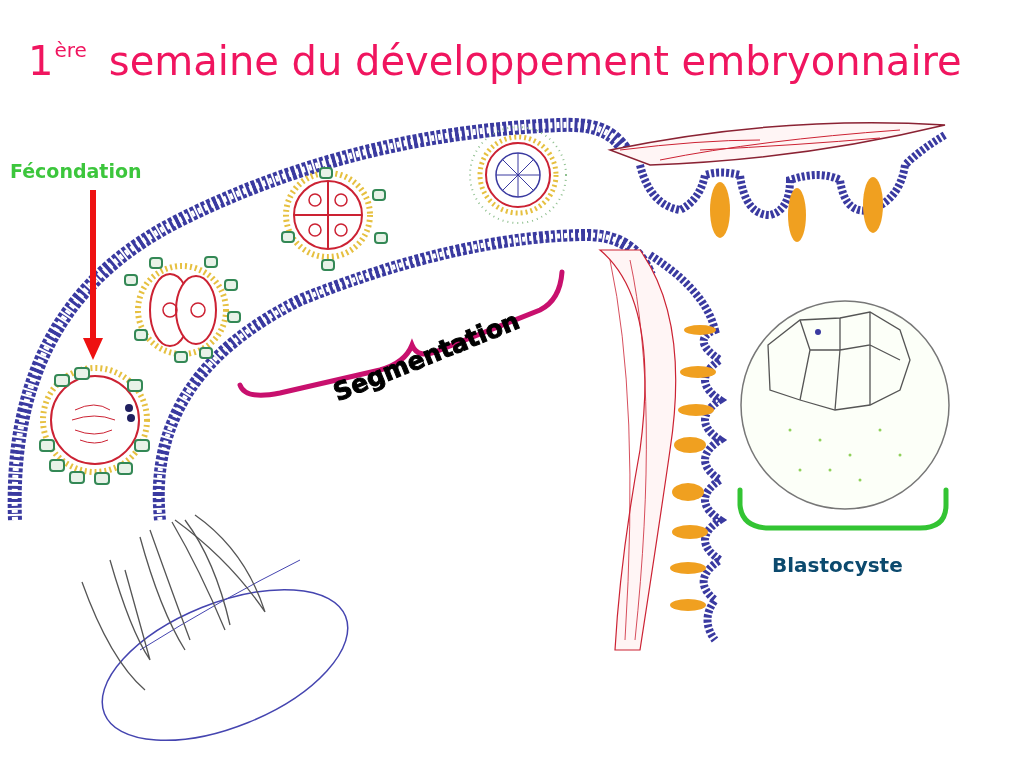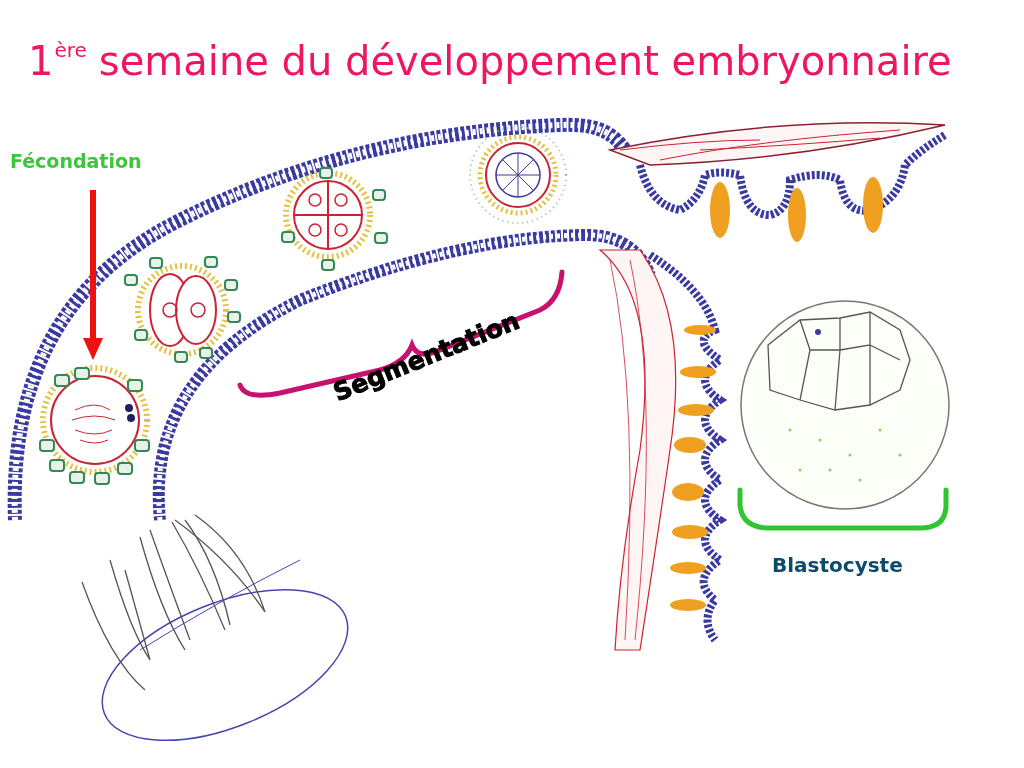--- a/index.html
+++ b/index.html
@@ -3,23 +3,23 @@
 <meta charset="utf-8">
 <style>
   html, body { margin: 0; padding: 0; background: #ffffff; }
   body { width: 1024px; height: 768px; position: relative; overflow: hidden; font-family: "DejaVu Sans", sans-serif; }
   .title {
     position: absolute; left: 28px; top: 38px; width: 980px;
     color: #f0155f; font-size: 40px; white-space: nowrap; letter-spacing: 0px;
     font-family: "DejaVu Sans", sans-serif;
   }
   .title .ordinal { font-size: 40px; }
-  .title .sup { font-size: 20px; vertical-align: 18px; margin-left: 1px; margin-right: 12px; }
+  .title .sup { font-size: 20px; vertical-align: 18px; margin-left: 1px; margin-right: 22px; }
   .label-fecondation {
-    position: absolute; left: 10px; top: 150px;
+    position: absolute; left: 10px; top: 160px;
     color: #3cc63c; font-weight: bold; font-size: 19px;
     font-family: "DejaVu Sans", sans-serif;
   }
   .label-blastocyste {
     position: absolute; left: 772px; top: 553px;
     color: #0c4a6e; font-weight: bold; font-size: 20px;
     font-family: "DejaVu Sans", sans-serif;
   }
   .label-segmentation {
     position: absolute; left: 340px; top: 378px;

